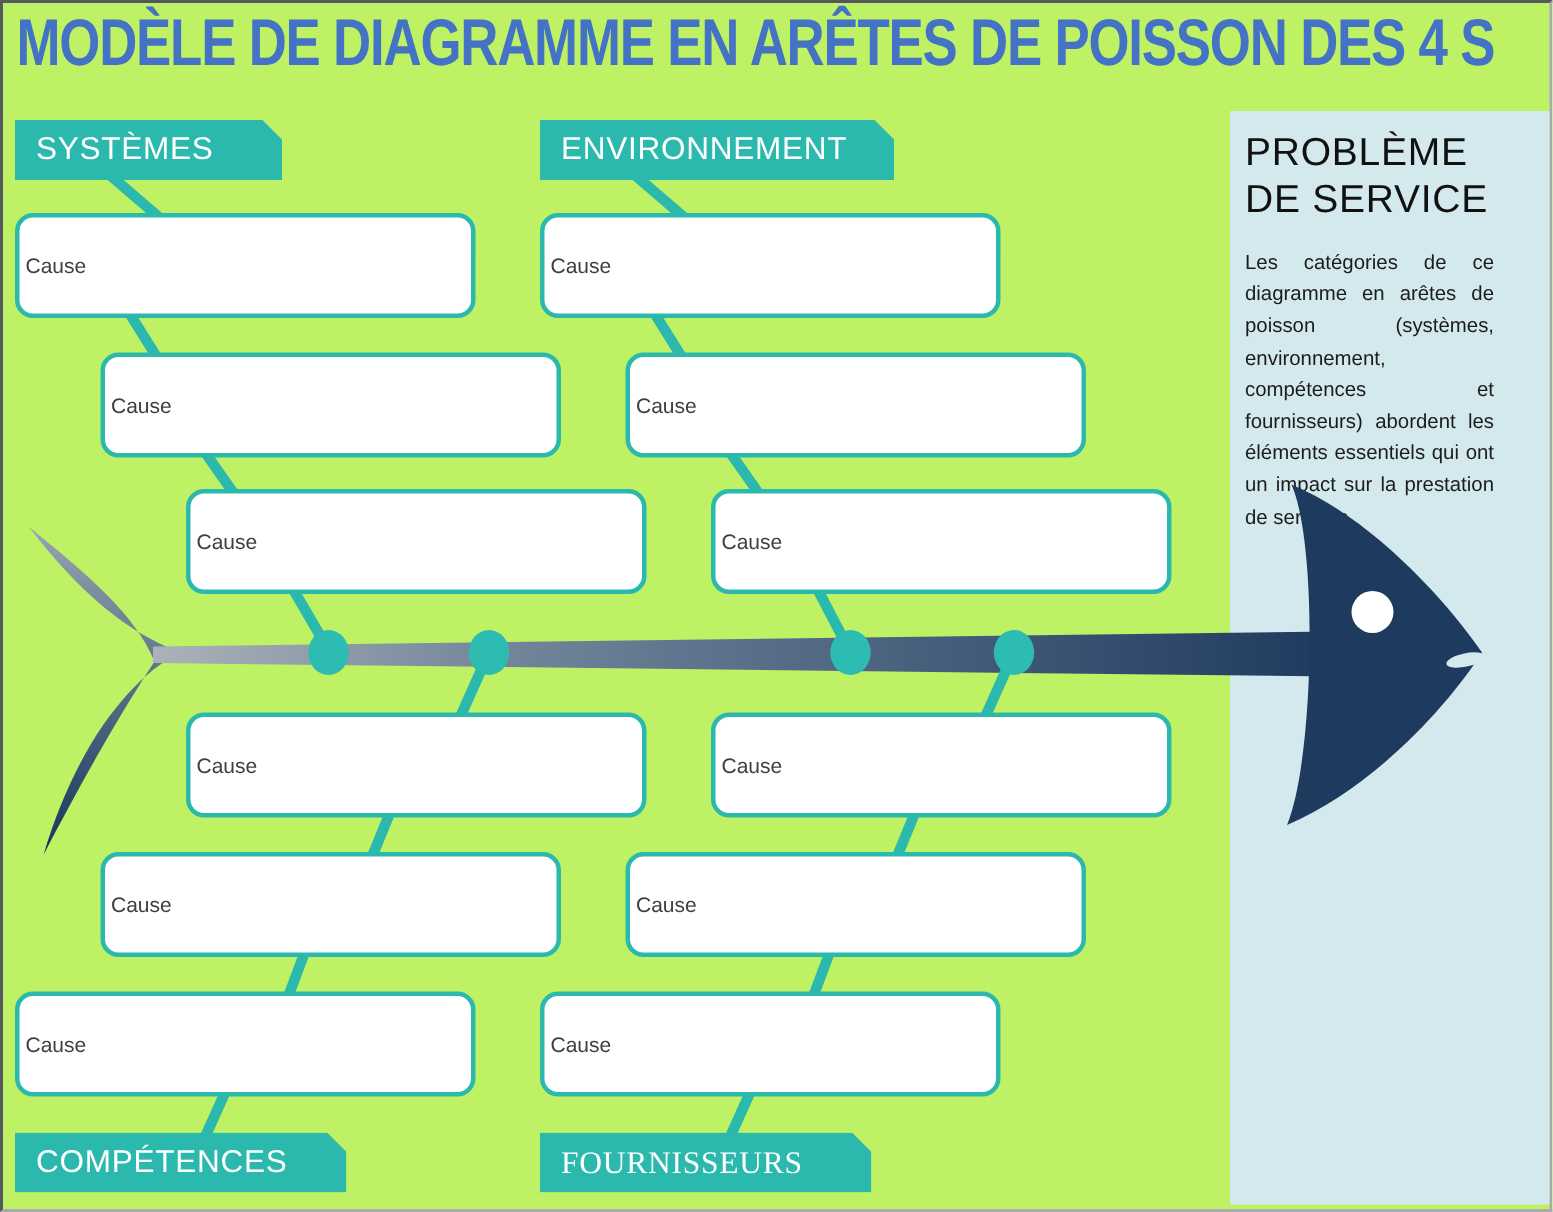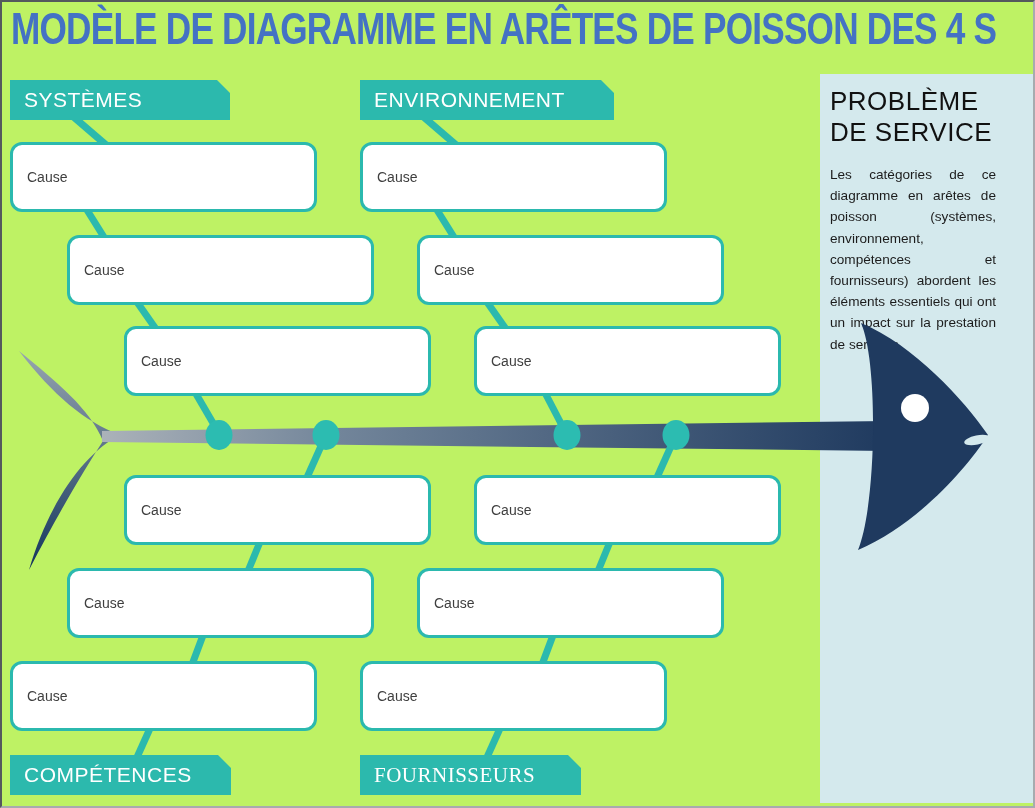--- a/index.html
+++ b/index.html
@@ -12,28 +12,28 @@
     position:absolute;left:9px;top:2px;z-index:3;
     font-size:44px;font-weight:bold;color:#4472c4;white-space:nowrap;
     letter-spacing:-1px;transform:scaleX(0.80);transform-origin:left top;
   }
   .banner{
     position:absolute;z-index:3;height:40px;background:#2cb9ad;color:#ffffff;
     display:flex;align-items:center;padding-left:14px;box-sizing:border-box;
     font-size:21px;letter-spacing:.5px;
     clip-path:polygon(0 0, calc(100% - 13px) 0, 100% 13px, 100% 100%, 0 100%);
   }
-  #b-sys{left:8px;top:78px;width:220px;}
-  #b-env{left:358px;top:78px;width:254px;}
+  #b-sys{left:8px;top:78px;width:178px;}
+  #b-env{left:358px;top:78px;width:236px;}
   #b-comp{left:8px;top:753px;width:221px;}
   #b-four{left:358px;top:753px;width:221px;font-family:Liberation Serif, serif;}
   .cause{
     position:absolute;z-index:2;width:307px;height:70px;background:#ffffff;
     border:3px solid #2bb9ae;border-radius:12px;box-sizing:border-box;
-    display:flex;align-items:center;padding-left:14px;
+    display:flex;align-items:center;padding-left:4px;
     font-size:14px;color:#3f3f3f;
   }
   
   #c-tl1{left:8px;top:140px;}  #c-tl2{left:65px;top:233px;}  #c-tl3{left:122px;top:324px;}
   
   #c-tr1{left:358px;top:140px;} #c-tr2{left:415px;top:233px;} #c-tr3{left:472px;top:324px;}
   
   #c-bl1{left:122px;top:473px;} #c-bl2{left:65px;top:566px;}  #c-bl3{left:8px;top:659px;}
   
   #c-br1{left:472px;top:473px;} #c-br2{left:415px;top:566px;} #c-br3{left:358px;top:659px;}

